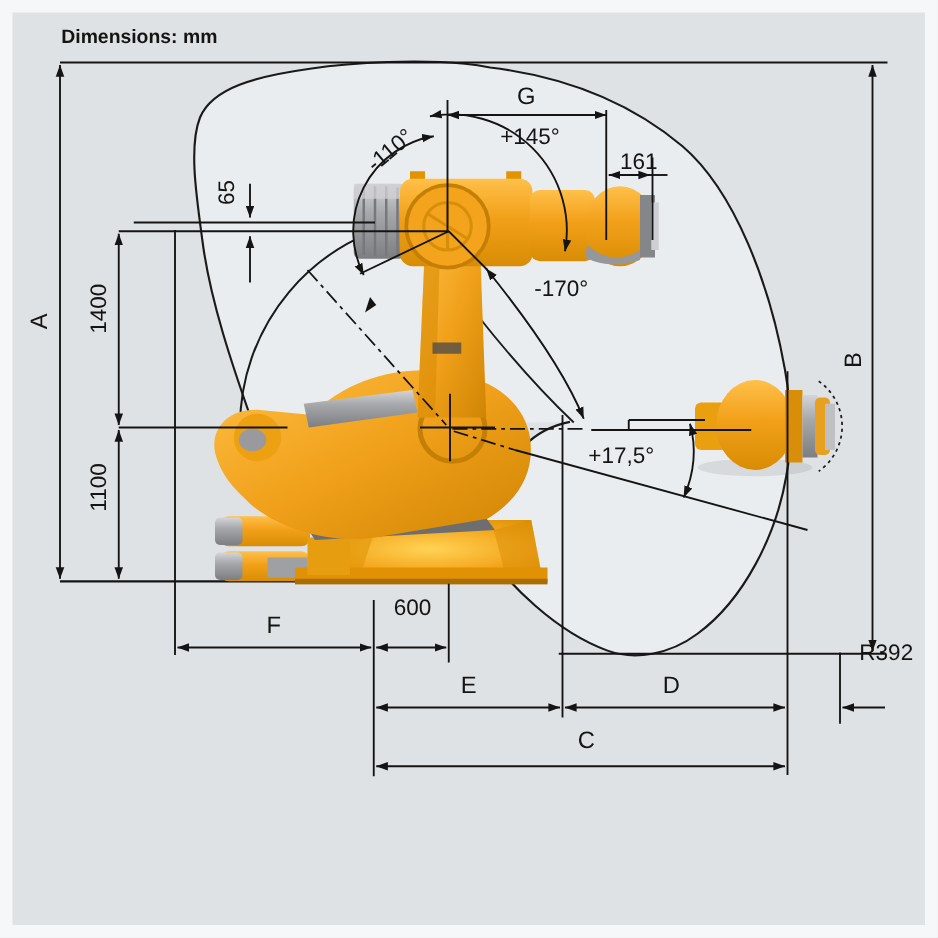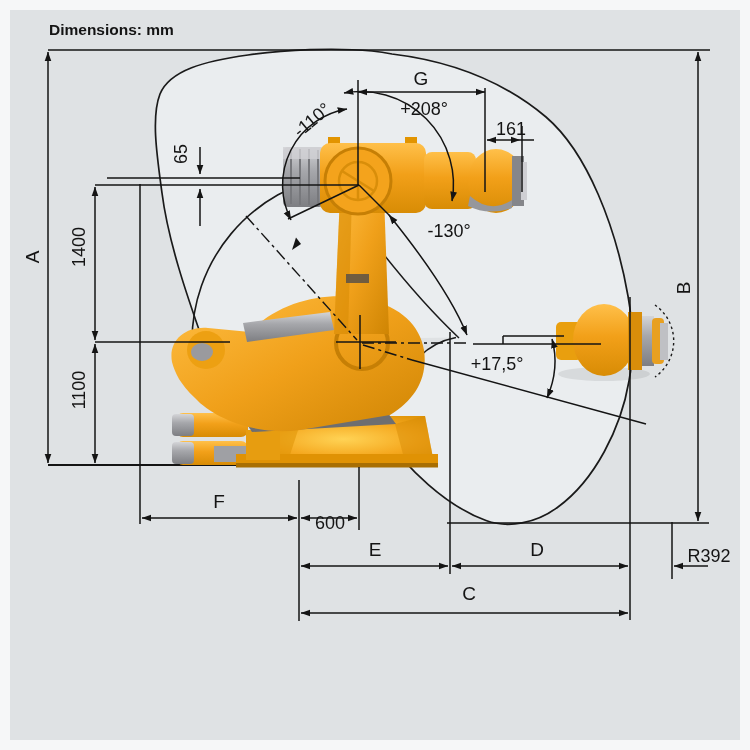--- a/index.html
+++ b/index.html
@@ -211,26 +211,26 @@
   <div class="labels">
     <div class="lbl title" style="left:49px;top:22px">Dimensions: mm</div>
 
     <div class="lbl rot" style="left:32px;top:257px">A</div>
     <div class="lbl rot num" style="left:79px;top:247px">1400</div>
     <div class="lbl rot num" style="left:79px;top:390px">1100</div>
     <div class="lbl rot num" style="left:181px;top:154px">65</div>
     <div class="lbl rot" style="left:683px;top:288px">B</div>
 
     <div class="lbl" style="left:421px;top:78px">G</div>
-    <div class="lbl num" style="left:424px;top:109px">+208°</div>
+    <div class="lbl num" style="left:424px;top:109px">+145°</div>
     <div class="lbl num" style="left:511px;top:129px">161</div>
     <div class="lbl tilt num" style="left:312px;top:120px">-110°</div>
-    <div class="lbl num" style="left:449px;top:231px">-130°</div>
+    <div class="lbl num" style="left:449px;top:231px">-170°</div>
     <div class="lbl num" style="left:497px;top:364px">+17,5°</div>
 
     <div class="lbl" style="left:219px;top:501px">F</div>
-    <div class="lbl num" style="left:330px;top:523px">600</div>
+    <div class="lbl num" style="left:330px;top:486px">600</div>
     <div class="lbl" style="left:375px;top:549px">E</div>
     <div class="lbl" style="left:537px;top:549px">D</div>
-    <div class="lbl num" style="left:709px;top:556px">R392</div>
+    <div class="lbl num" style="left:709px;top:522px">R392</div>
     <div class="lbl" style="left:469px;top:593px">C</div>
   </div>
 </div>
 
 </body></html>

